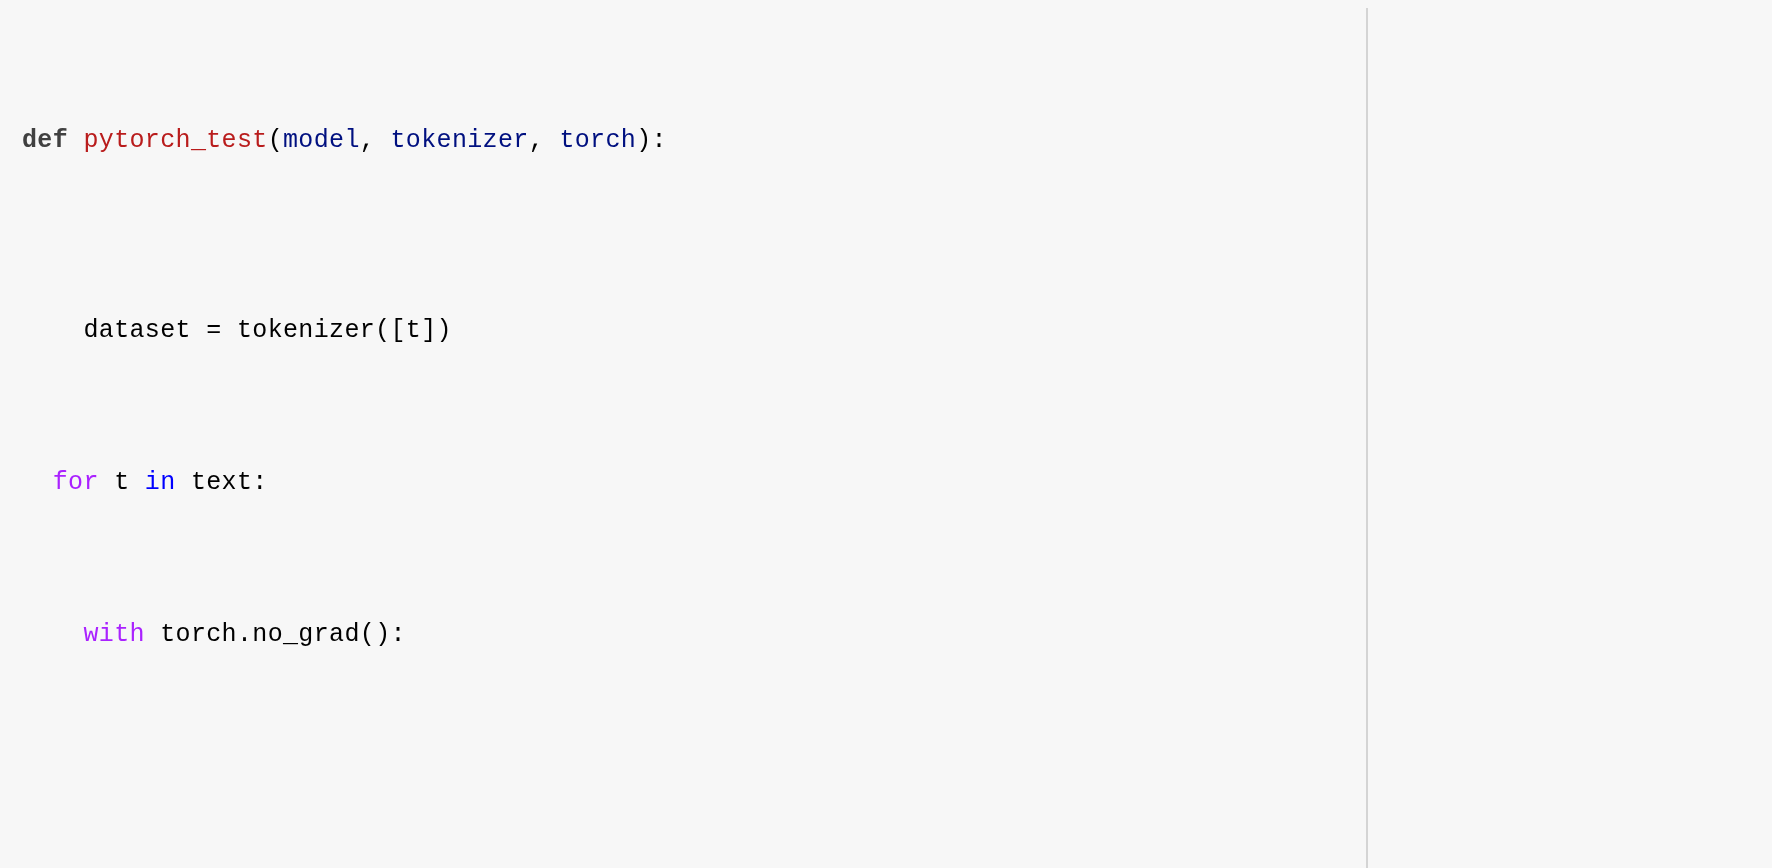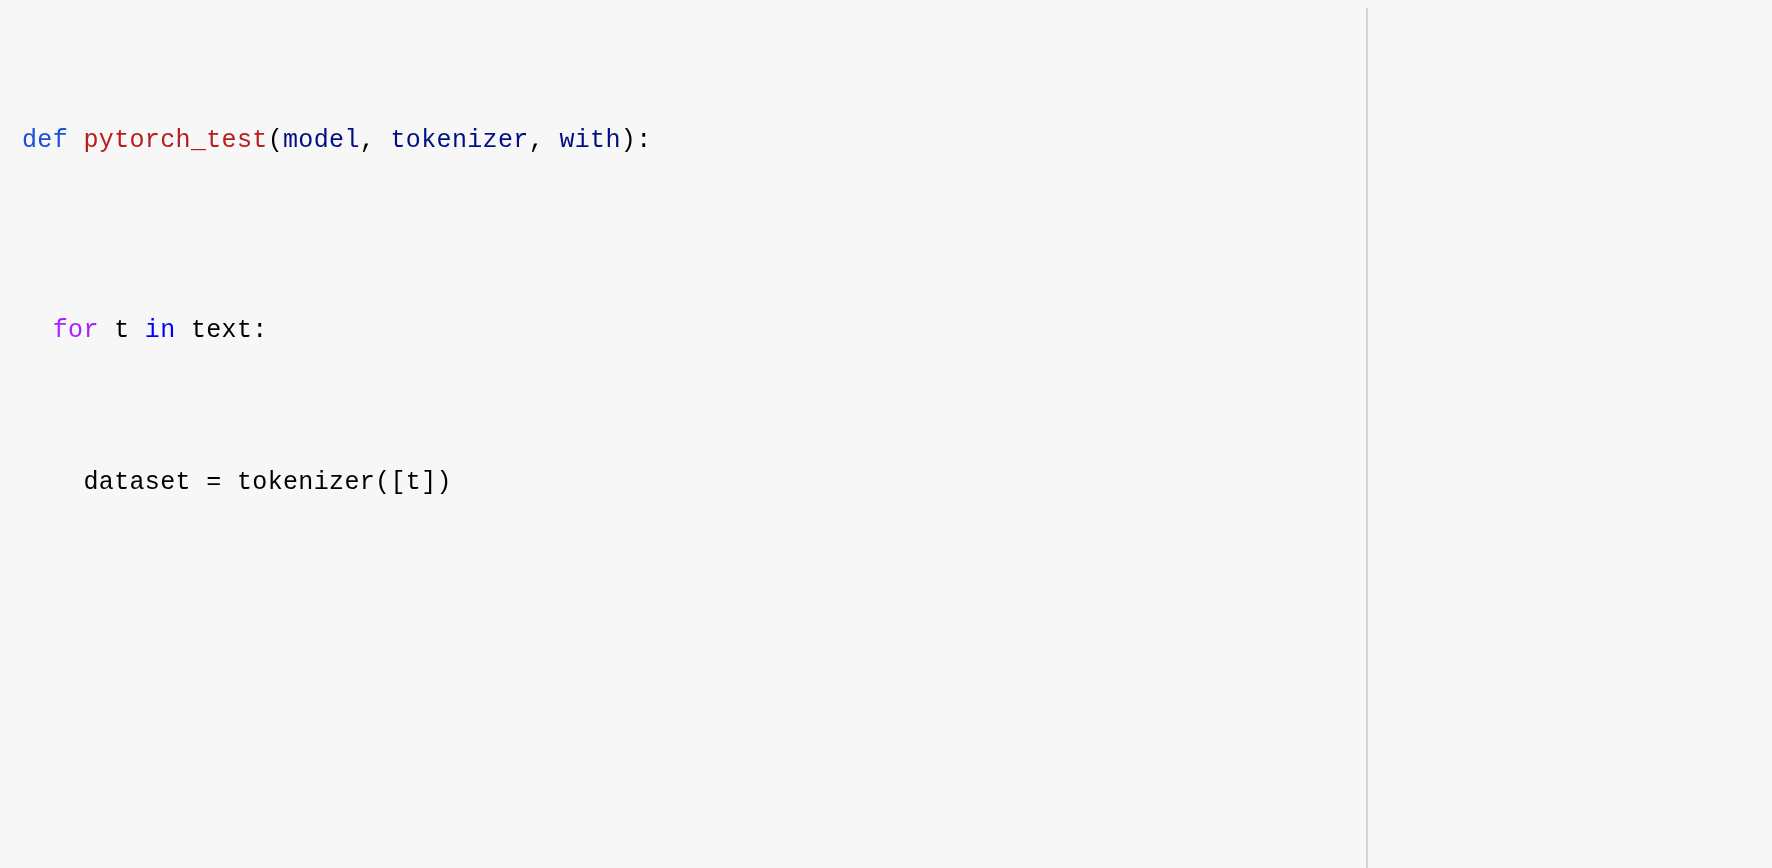--- a/index.html
+++ b/index.html
@@ -30,41 +30,42 @@
     top: 8px;
     margin: 0;
     font-family: "Liberation Mono", "DejaVu Sans Mono", monospace;
     font-size: 25px;
     line-height: 38px;
     color: #000000;
     white-space: pre;
     letter-spacing: 0.35px;
   }
   .line { height: 38px; display: block; }
-  .kw-def { color: #1d4ed8; }
+  .kw-def { color: #404040; font-weight: bold; }
   .kw { color: #aa22ff; }
   .kw-in { color: #0000ff; }
   .fn { color: #b91c1c; }
   .param { color: #001080; }
 </style>
 </head>
 <body>
 
 <div class="editor">
   <div class="ruler"></div>
 
   <div class="code">
     
-    <div class="line"><span class="kw-def">def</span> <span class="fn">pytorch_test</span><span>(</span><span class="param">model</span><span>, </span><span class="param">tokenizer</span><span>, </span><span class="param">with</span><span>):</span></div>
+    <div class="line"><span class="kw-def">def</span> <span class="fn">pytorch_test</span><span>(</span><span class="param">model</span><span>, </span><span class="param">tokenizer</span><span>, </span><span class="param">torch</span><span>):</span></div>
 
+
+    <div class="line"><span>    </span><span>dataset = tokenizer([t])</span></div>
 
     <div class="line"><span>  </span><span class="kw">for</span><span> t </span><span class="kw-in">in</span><span> text:</span></div>
 
-    <div class="line"><span>    </span><span>dataset = tokenizer([t])</span></div>
-
+    <div class="line"><span>    </span><span class="kw">with</span><span> torch.no_grad():</span></div>
 
     
 
     
 
     
 
     
 
     

